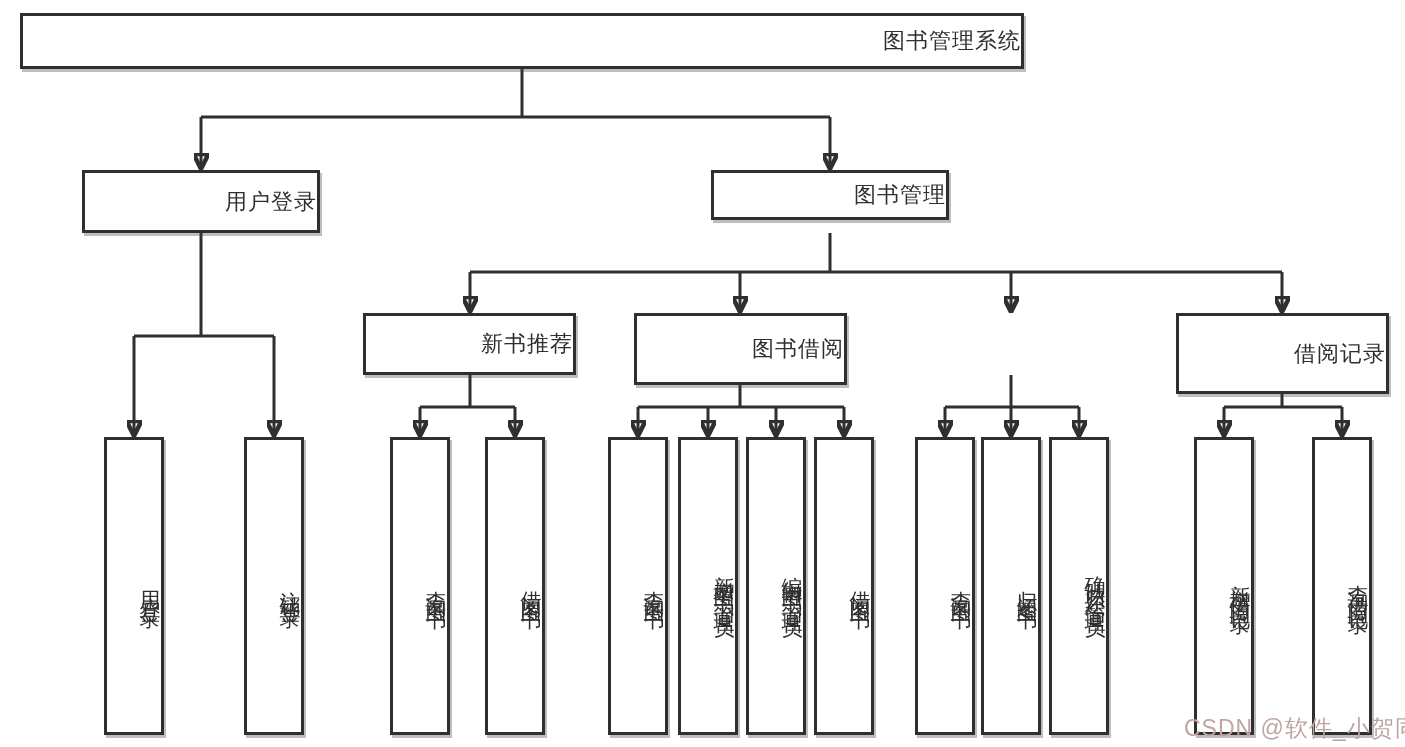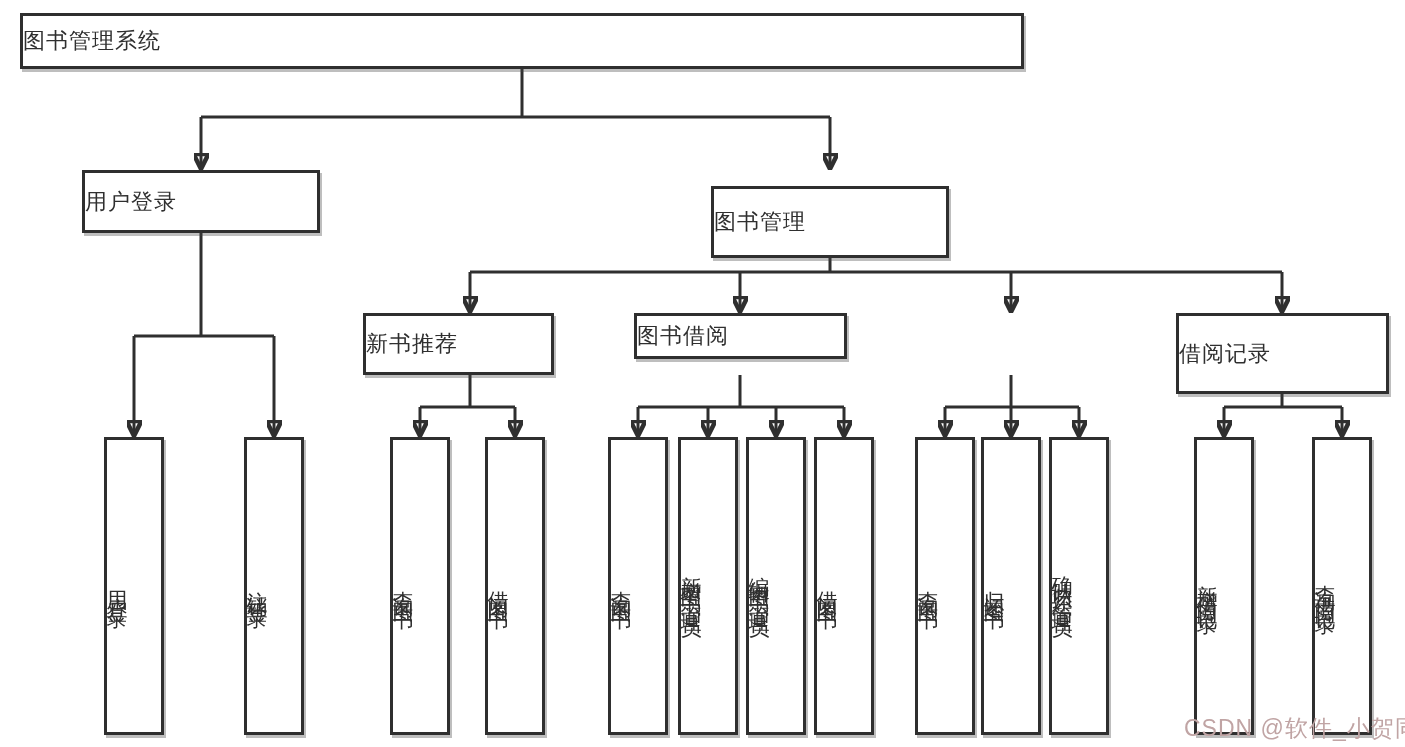--- a/index.html
+++ b/index.html
@@ -12,21 +12,21 @@
     overflow: hidden;
   }
   .box {
     position: absolute;
     box-sizing: border-box;
     border: 3px solid #2f2f2f;
     background: #ffffff;
     color: #2f2f2f;
     display: flex;
     align-items: center;
-    justify-content: flex-start;
+    justify-content: flex-end;
     box-shadow: 2px 3px 0 rgba(70,70,70,0.35);
   }
   .hlabel {
     font-size: 22px;
     letter-spacing: 1px;
     white-space: nowrap;
   }
   .leaf .vlabel {
     writing-mode: vertical-lr;
     text-orientation: mixed;
@@ -117,29 +117,29 @@
   </svg>
 
   <div class="box" style="left:20px;top:13px;width:1004px;height:56px">
     <span class="hlabel">图书管理系统</span>
   </div>
 
   <div class="box" style="left:82px;top:170px;width:238px;height:63px">
     <span class="hlabel">用户登录</span>
   </div>
 
-  <div class="box" style="left:711px;top:186px;width:238px;height:72px">
+  <div class="box" style="left:711px;top:170px;width:238px;height:50px">
     <span class="hlabel">图书管理</span>
   </div>
 
-  <div class="box" style="left:363px;top:313px;width:191px;height:62px">
+  <div class="box" style="left:363px;top:313px;width:213px;height:62px">
     <span class="hlabel">新书推荐</span>
   </div>
 
-  <div class="box" style="left:634px;top:313px;width:213px;height:46px">
+  <div class="box" style="left:634px;top:313px;width:213px;height:72px">
     <span class="hlabel">图书借阅</span>
   </div>
 
 
   <div class="box" style="left:1176px;top:313px;width:213px;height:81px">
     <span class="hlabel">借阅记录</span>
   </div>
 
   <div class="box leaf" style="left:104px;top:437px;width:60px;height:298px">
     <span class="vlabel">用户登录</span>

